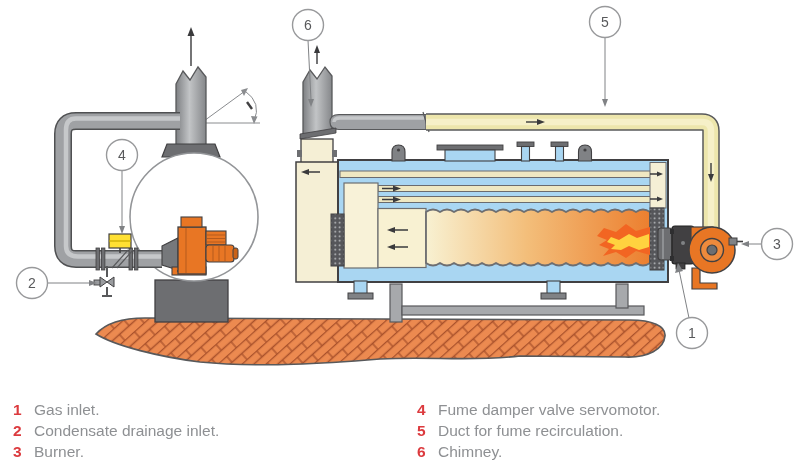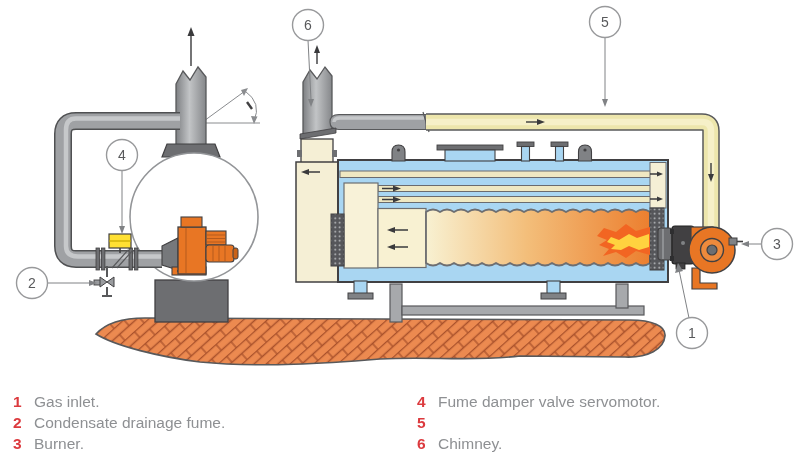--- a/index.html
+++ b/index.html
@@ -6,21 +6,21 @@
   body{width:800px;height:469px;position:relative;overflow:hidden;
        font-family:"Liberation Sans", sans-serif;}
   .stage{position:absolute;left:0;top:0;width:800px;height:380px;}
   .legend{position:absolute;top:391px;left:0;width:800px;}
   .legend-col{position:absolute;top:0;}
   .legend-col.left{left:13px;}
   .legend-col.right{left:417px;}
   .legend-row{display:flex;align-items:baseline;height:21px;line-height:21px;
               font-size:15.5px;color:#8E9093;}
   .legend-num{color:#DC3A3E;font-weight:700;width:21px;flex:0 0 21px;}
-  .legend-text{white-space:nowrap;}
+  .legend-text{white-space:nowrap;margin-top:8px;}
   svg text.callout-num{font-family:"Liberation Sans",sans-serif;font-size:14px;
               fill:#58595B;font-weight:500;}
 </style>
 </head>
 <body>
 
 <div class="stage">
 <svg width="800" height="380" viewBox="0 0 800 380">
   <defs>
     <linearGradient id="chimGrad" x1="0" y1="0" x2="1" y2="0">
@@ -294,33 +294,34 @@
 </div>
 
 <div class="legend">
   <div class="legend-col left">
     <div class="legend-row">
       <span class="legend-num">1</span>
       <span class="legend-text">Gas inlet.</span>
     </div>
     <div class="legend-row">
       <span class="legend-num">2</span>
-      <span class="legend-text">Condensate drainage fume.</span>
+      <span class="legend-text">Condensate drainage inlet.</span>
     </div>
     <div class="legend-row">
       <span class="legend-num">3</span>
       <span class="legend-text">Burner.</span>
     </div>
   </div>
   <div class="legend-col right">
     <div class="legend-row">
       <span class="legend-num">4</span>
       <span class="legend-text">Fume damper valve servomotor.</span>
     </div>
     <div class="legend-row">
       <span class="legend-num">5</span>
+      <span class="legend-text">Duct for fume recirculation.</span>
     </div>
     <div class="legend-row">
       <span class="legend-num">6</span>
       <span class="legend-text">Chimney.</span>
     </div>
   </div>
 </div>
 
 </body></html>

